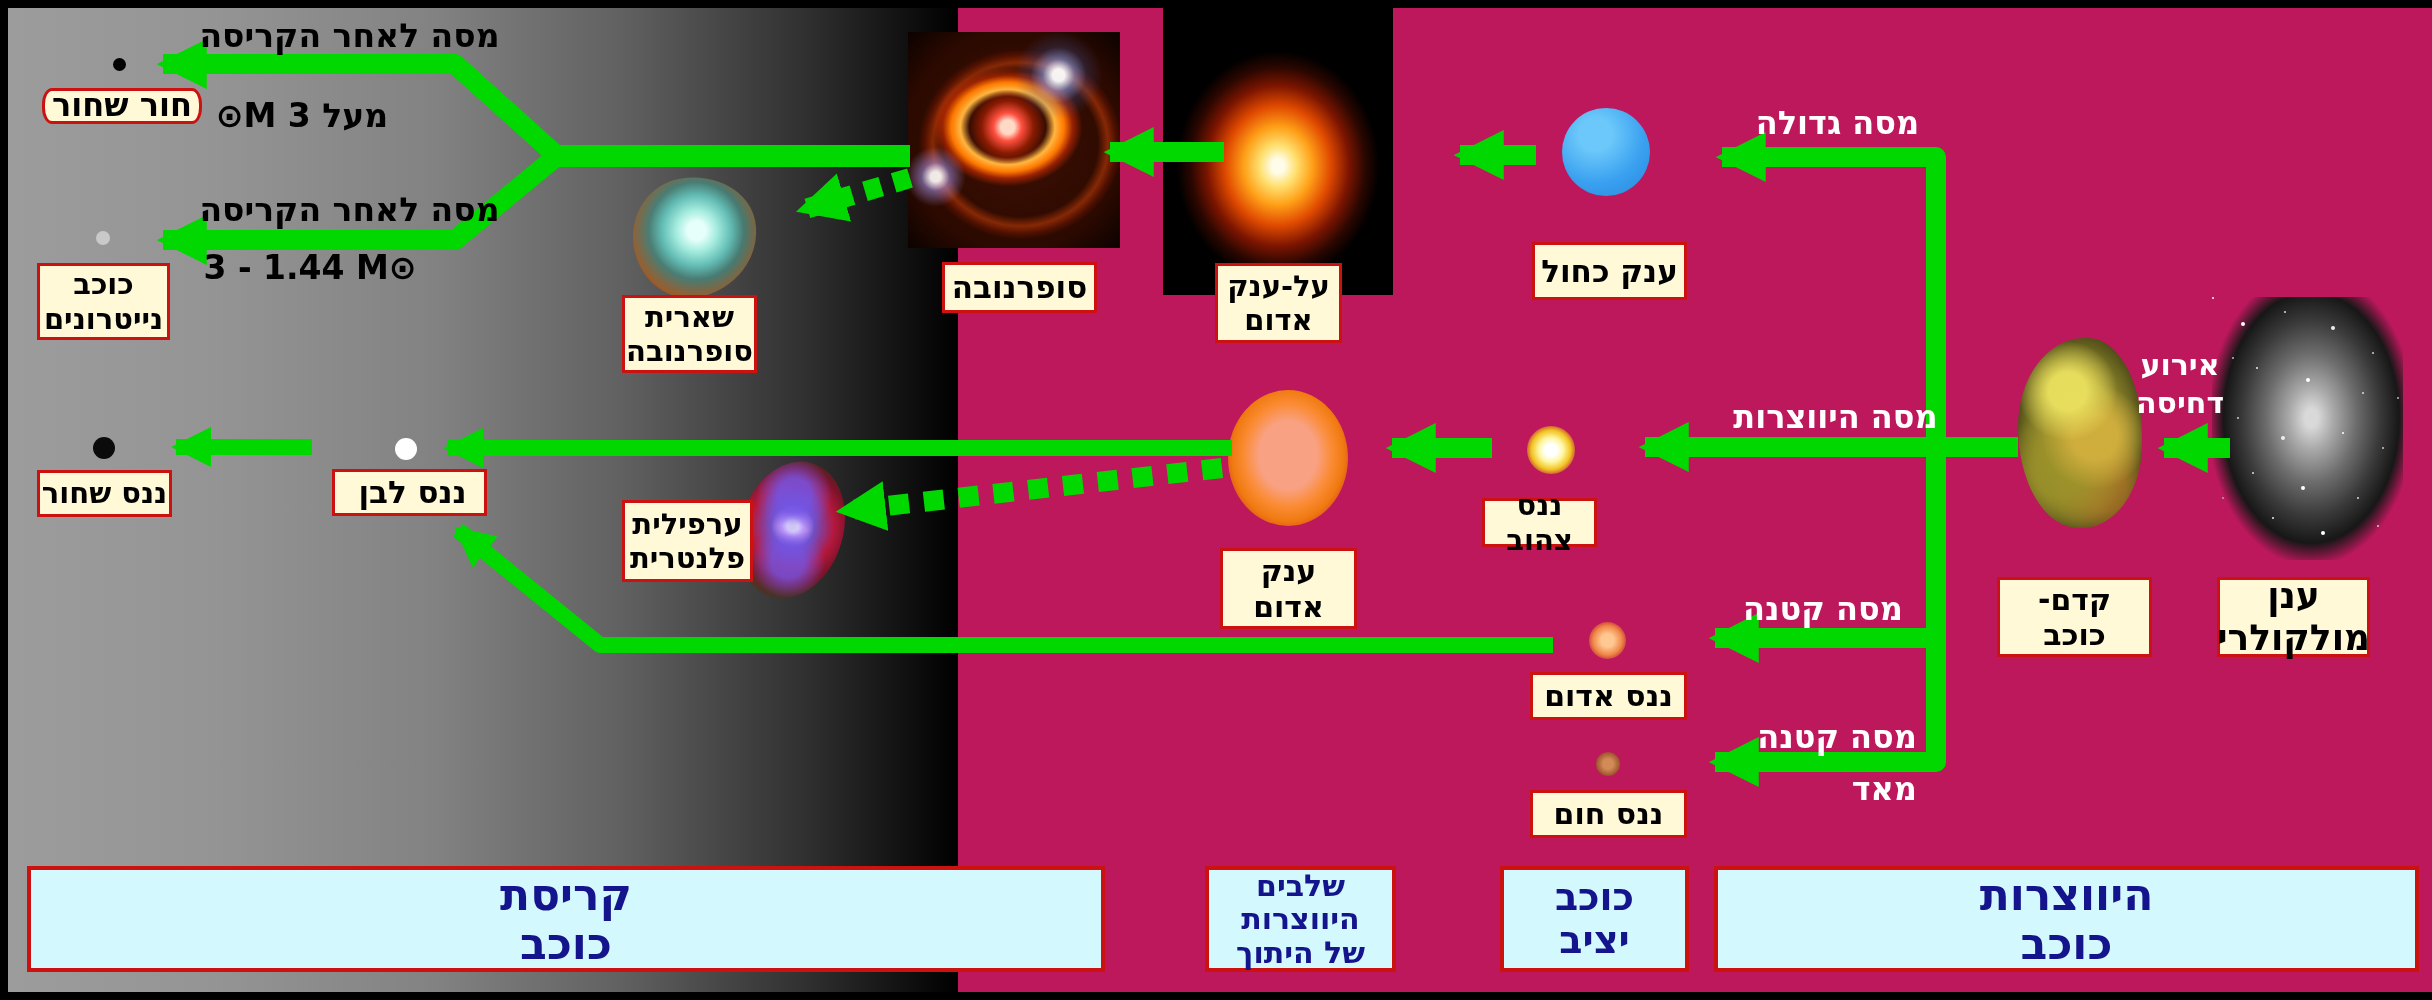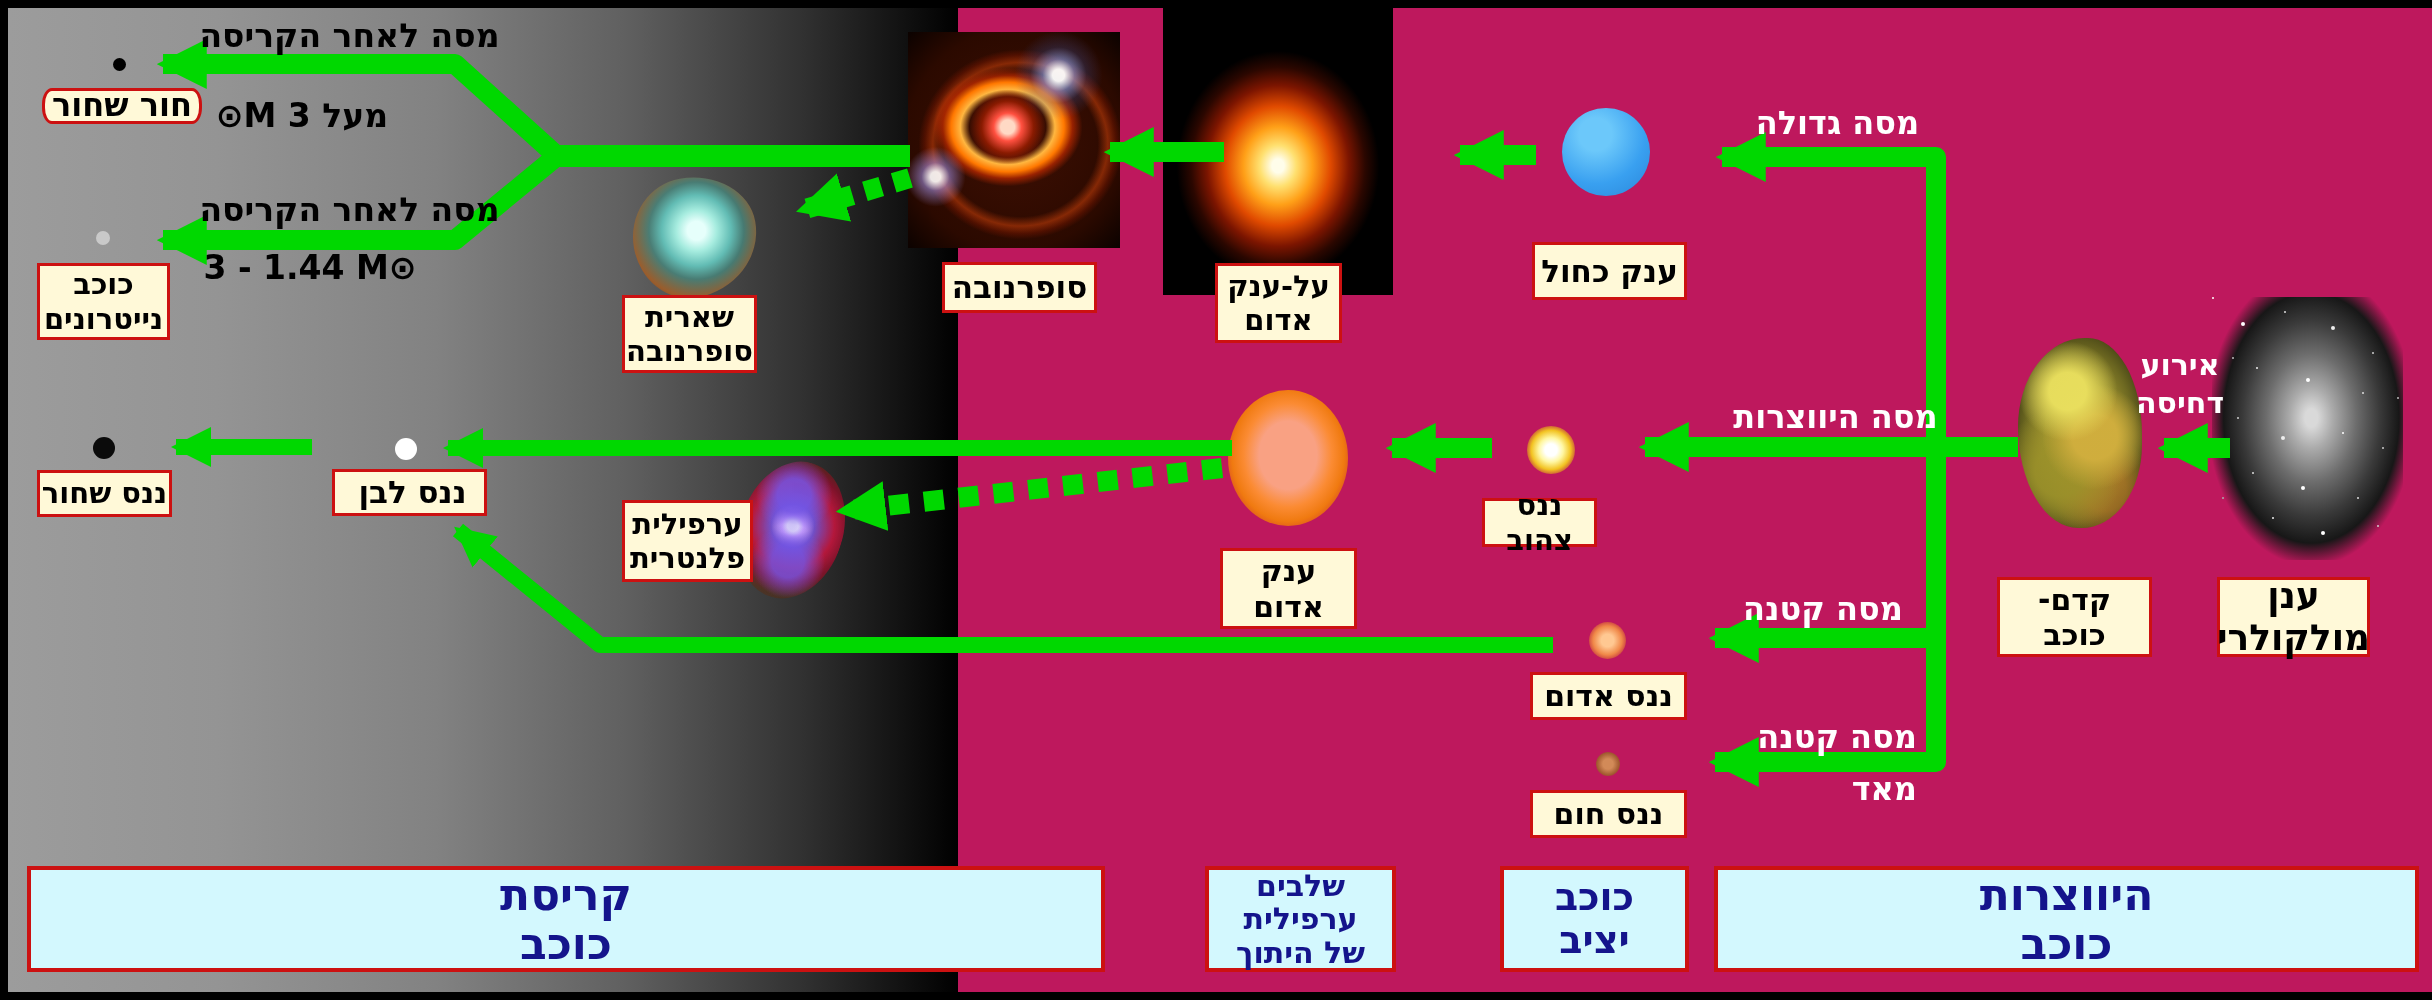--- a/index.html
+++ b/index.html
@@ -173,20 +173,20 @@
   <div class="lbl" style="left:1530px;top:672px;width:157px;height:48px;font-size:30px;">ננס אדום</div>
   <div class="lbl" style="left:1530px;top:790px;width:157px;height:48px;font-size:30px;">ננס חום</div>
   <div class="lbl" style="left:1997px;top:577px;width:155px;height:80px;font-size:30px;">קדם-
 כוכב</div>
   <div class="lbl" style="left:2217px;top:577px;width:153px;height:80px;font-size:36px;">ענן
 מולקולרי</div>
 
   <div class="bar" style="left:27px;width:1078px;font-size:44px;">קריסת
 כוכב</div>
   <div class="bar" style="left:1205px;width:191px;font-size:30px;">שלבים
-ערפילית
+היווצרות
 של היתוך</div>
   <div class="bar" style="left:1500px;width:189px;font-size:38px;">כוכב
 יציב</div>
   <div class="bar" style="left:1714px;width:705px;font-size:44px;">היווצרות
 כוכב</div>
 
 </div>
 
 </body></html>

